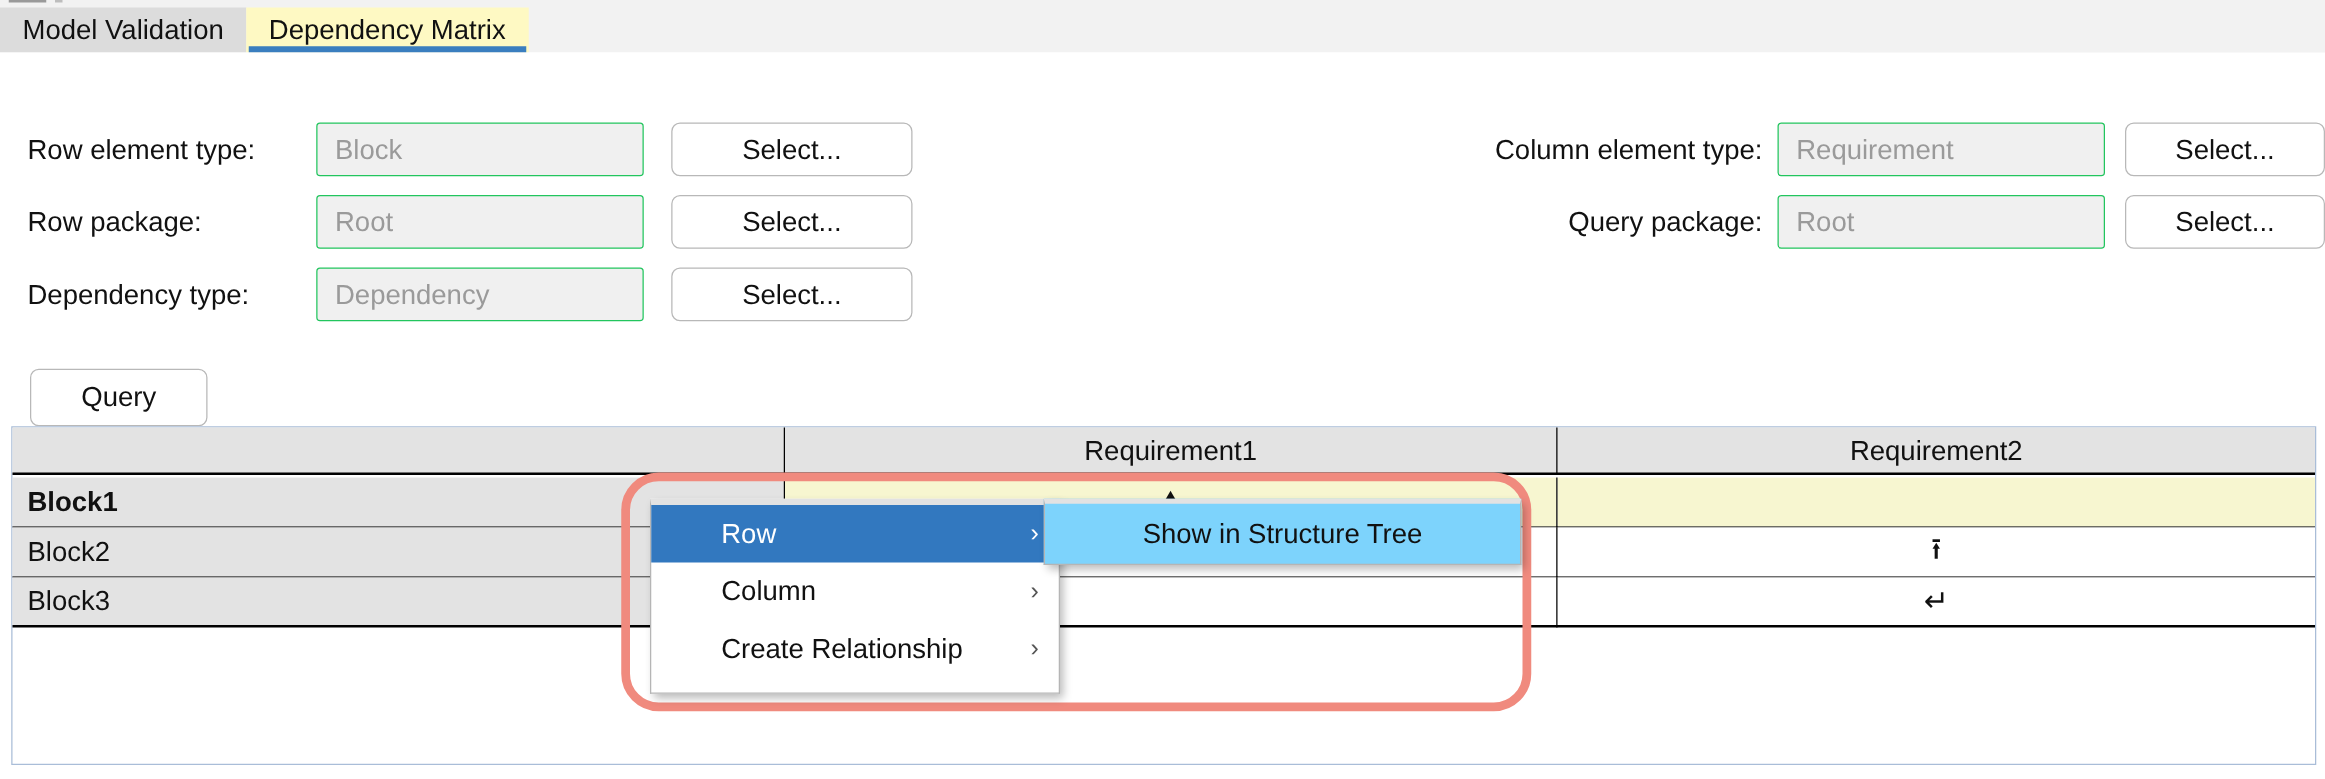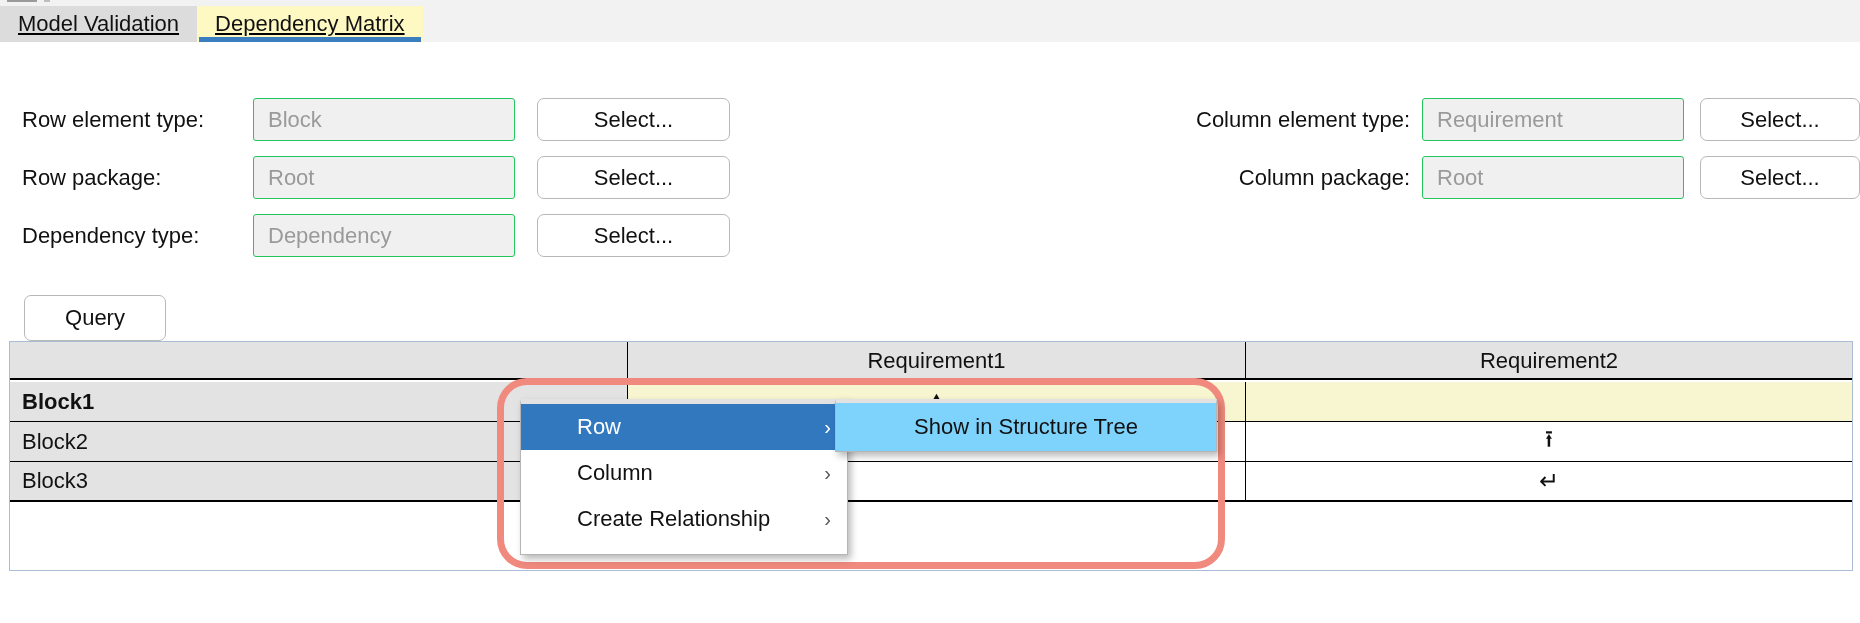--- a/index.html
+++ b/index.html
@@ -22,21 +22,20 @@
     left: 0; top: 0;
     width: 1860px; height: 42px;
     background: #f2f2f2;
   }
   .tabstrip {
     position: absolute;
     left: 0; top: 2px;
     height: 40px;
     display: flex;
     align-items: flex-end;
-    text-decoration: underline;
   }
   .tab {
     height: 36px;
     padding: 0 18px;
     display: flex;
     align-items: center;
     font-size: 22px;
     color: #111111;
     background: transparent;
     border: none;
@@ -126,21 +125,21 @@
   #col-pkg-label  { left: 980px; top: 114px; width: 430px; justify-content: flex-end; }
   #col-pkg-input  { position: absolute; left: 1422px; top: 114px; width: 262px; }
   #col-pkg-btn    { position: absolute; left: 1700px; top: 114px; width: 160px; }
 
   #query-btn { position: absolute; left: 24px; top: 253px; width: 142px; height: 46px; }
 
   
   .matrix-panel {
     position: absolute;
     left: 9px; top: 341px;
-    width: 1844px; height: 230px;
+    width: 1844px; height: 271px;
     background: #ffffff;
     border: 1px solid #a9bdd8;
   }
   .mhead {
     position: absolute;
     left: 0; top: 0;
     width: 100%; height: 38px;
     background: #e3e3e3;
     border-bottom: 2px solid #000000;
   }
@@ -302,21 +301,21 @@
       <span class="flabel right">Column element type:</span>
     </div>
     <div class="finput" id="col-elem-input">
       <span>Requirement</span>
     </div>
     <div class="btn" id="col-elem-btn">
       <span>Select...</span>
     </div>
 
     <div class="field-row" id="col-pkg-label">
-      <span class="flabel right">Column package:</span>
+      <span class="flabel right">Query package:</span>
     </div>
     <div class="finput" id="col-pkg-input">
       <span>Root</span>
     </div>
     <div class="btn" id="col-pkg-btn">
       <span>Select...</span>
     </div>
 
     <div class="btn" id="query-btn">
       <span>Query</span>

